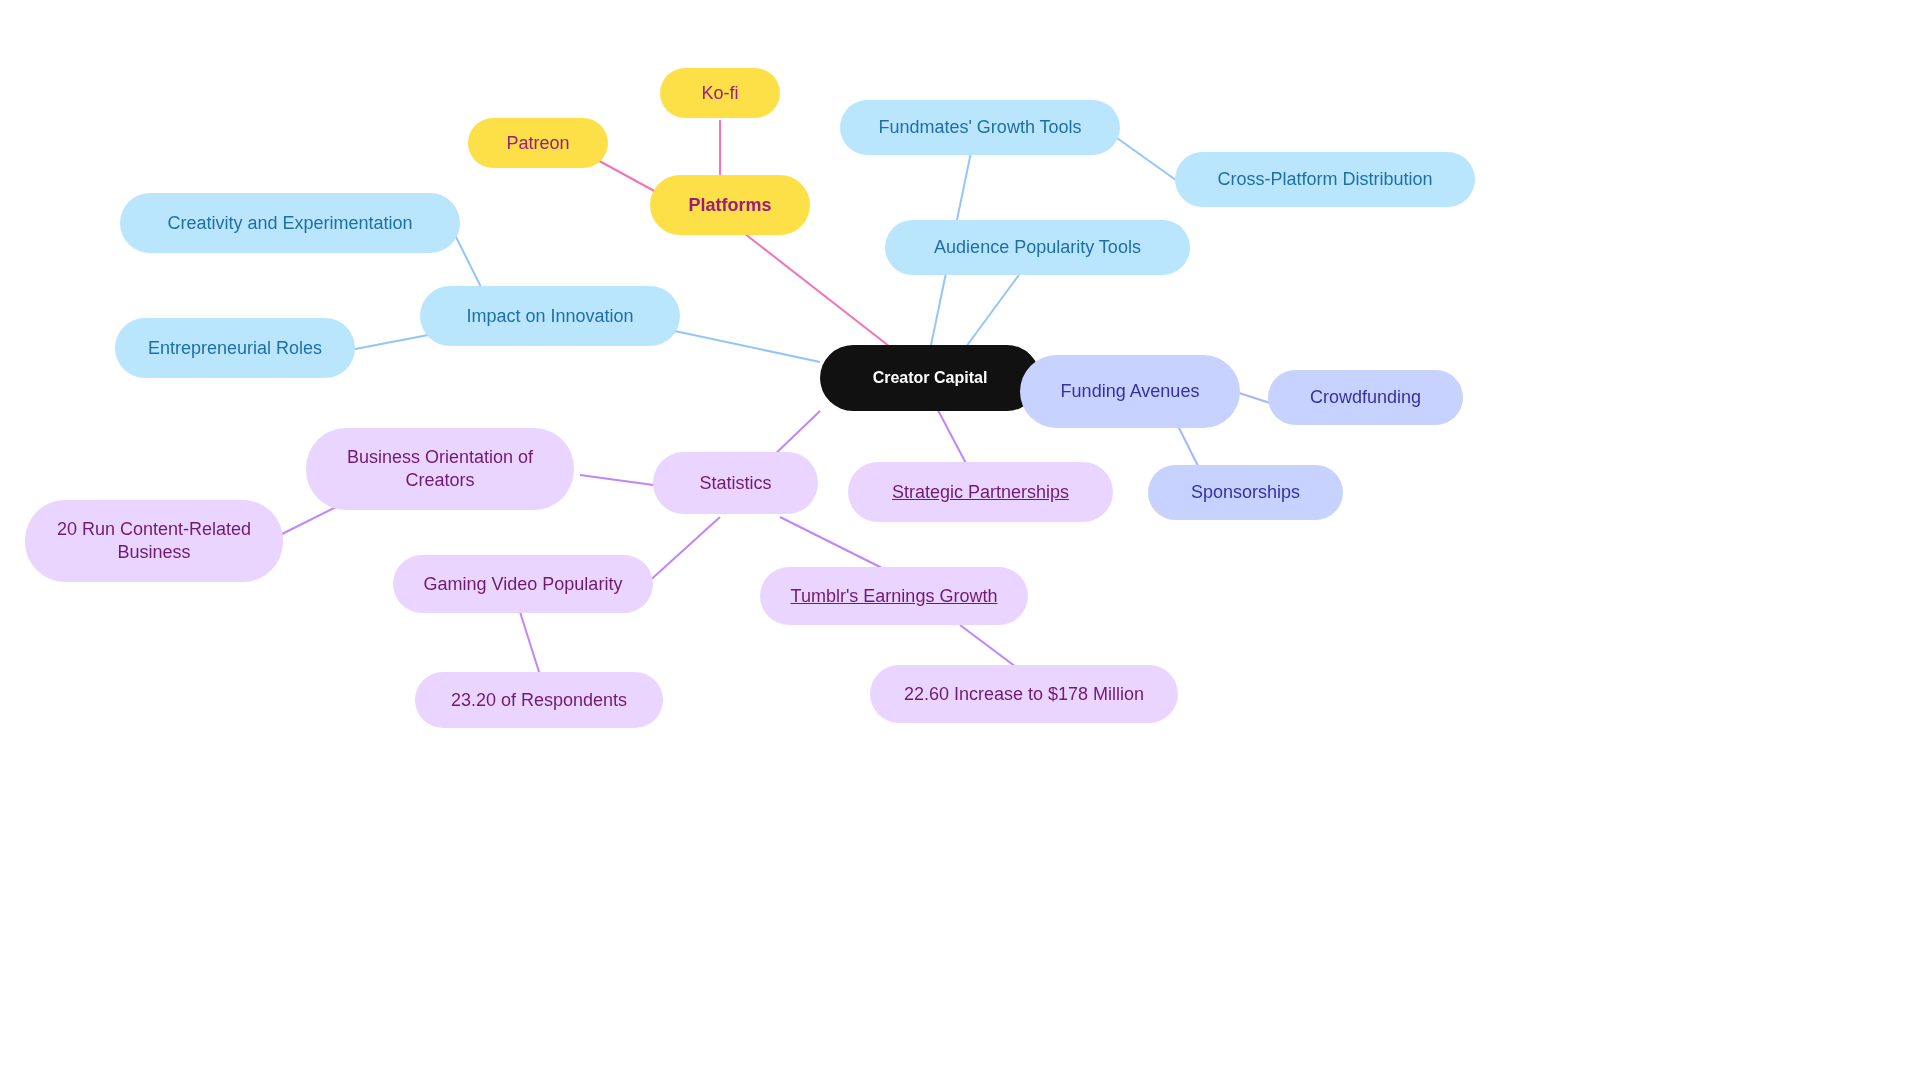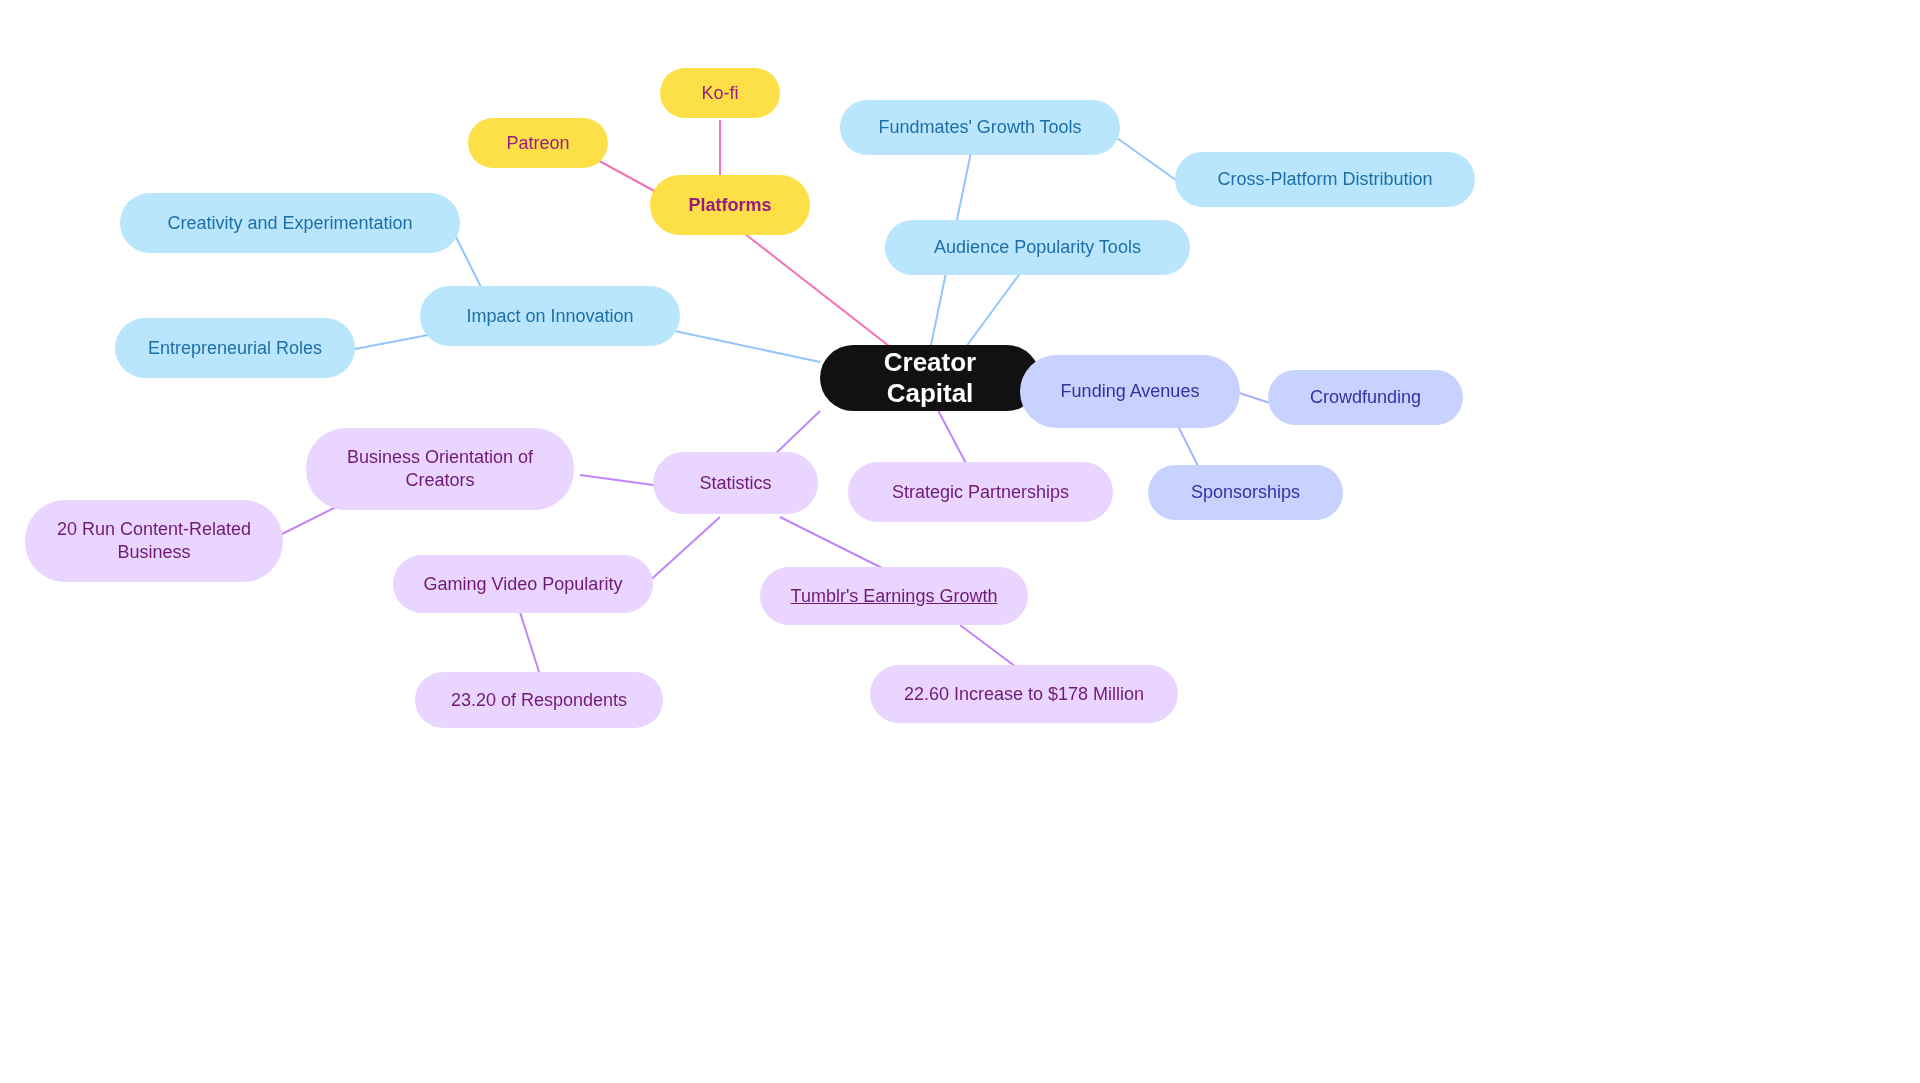--- a/index.html
+++ b/index.html
@@ -27,21 +27,21 @@
       justify-content: center;
       text-align: center;
       font-size: 18px;
       font-weight: 500;
       z-index: 1;
       padding: 14px 22px;
     }
     .node-center {
       background: #111111;
       color: #ffffff;
-      font-size: 26px;
+      font-size: 16px;
       font-weight: 600;
       border-radius: 40px;
       width: 220px;
       height: 66px;
     }
     .node-pink {
       background: #fde047;
       color: #9b1c7d;
       border: none;
     }
@@ -126,21 +126,21 @@
 <div class="node node-blue" style="left:885px; top:220px; width:305px; height:55px;">Audience Popularity Tools</div>
 
 <div class="node node-blue" style="left:1175px; top:152px; width:300px; height:55px;">Cross-Platform Distribution</div>
 
 <div class="node node-indigo" style="left:1020px; top:355px; width:220px; height:73px;">Funding Avenues</div>
 
 <div class="node node-indigo" style="left:1268px; top:370px; width:195px; height:55px;">Crowdfunding</div>
 
 <div class="node node-indigo" style="left:1148px; top:465px; width:195px; height:55px;">Sponsorships</div>
 
-<div class="node node-purple" style="left:848px; top:462px; width:265px; height:60px;">Strategic Partnerships</div>
+<div class="node node-purple" style="left:848px; top:462px; width:265px; height:60px;text-decoration:underline;">Strategic Partnerships</div>
 
 <div class="node node-purple" style="left:653px; top:452px; width:165px; height:62px;">Statistics</div>
 
 <div class="node node-purple" style="left:306px; top:428px; width:268px; height:82px; line-height:1.3;">Business Orientation of Creators</div>
 
 <div class="node node-purple" style="left:25px; top:500px; width:258px; height:82px; line-height:1.3;">20 Run Content-Related Business</div>
 
 <div class="node node-purple" style="left:393px; top:555px; width:260px; height:58px;">Gaming Video Popularity</div>
 
 <div class="node node-purple" style="left:415px; top:672px; width:248px; height:56px;">23.20 of Respondents</div>

